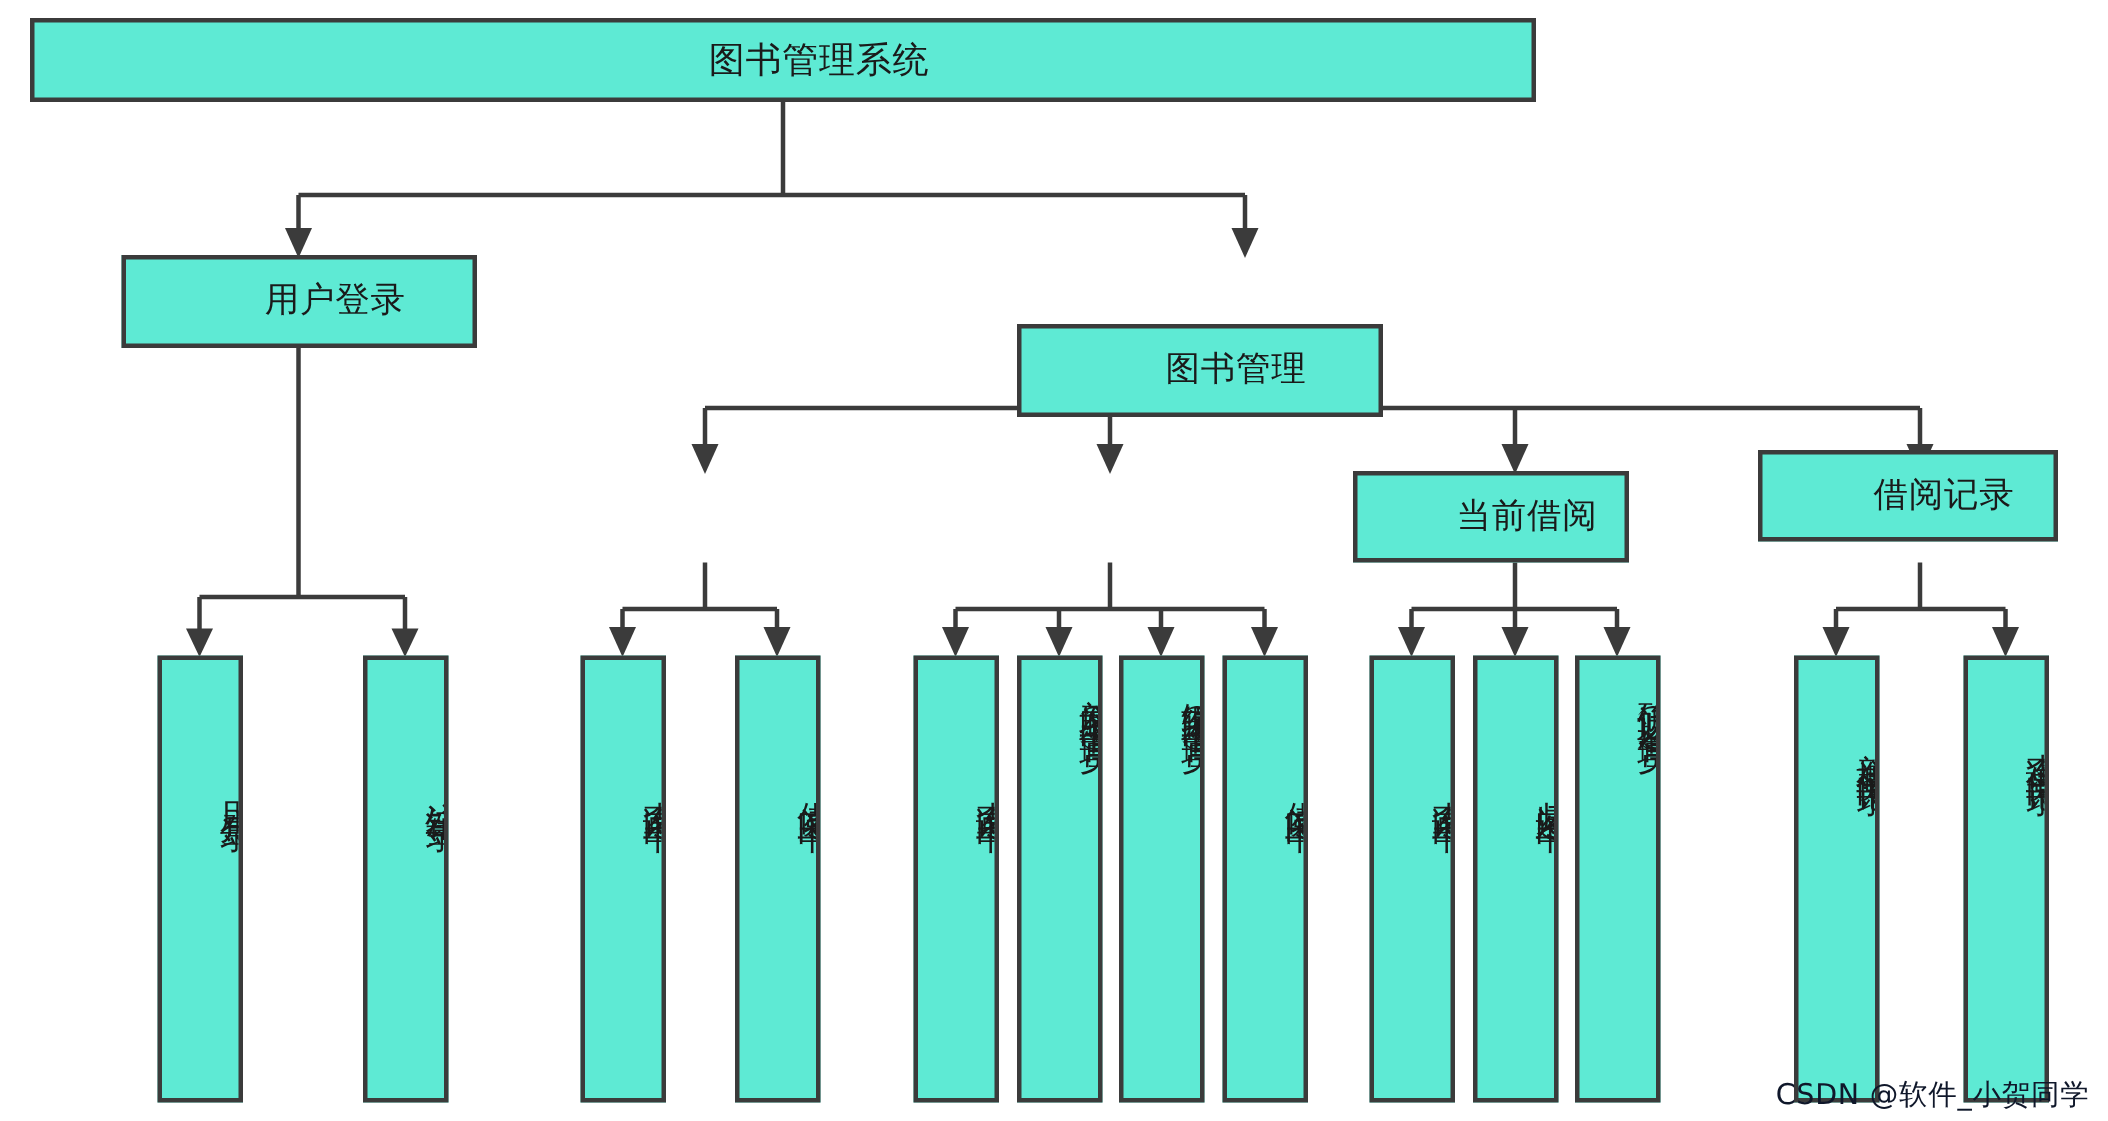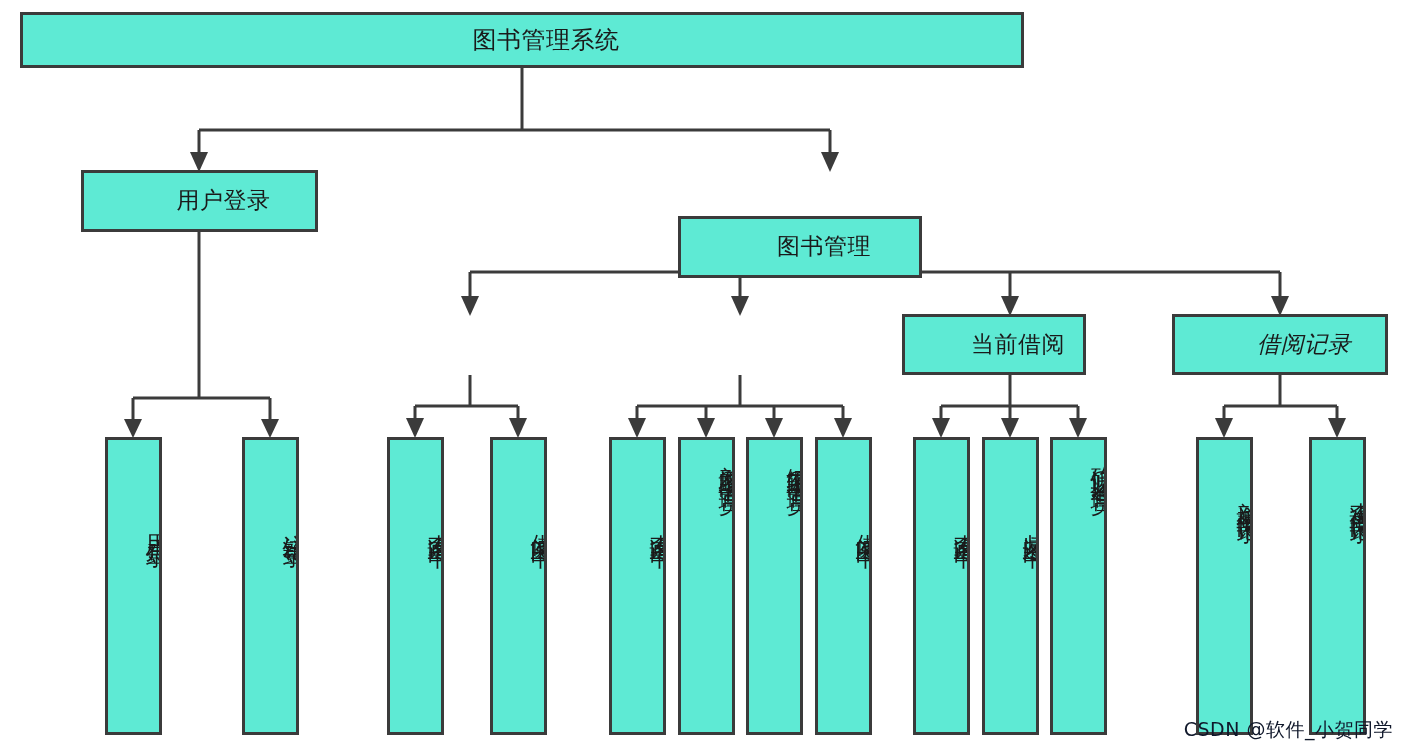--- a/index.html
+++ b/index.html
@@ -180,21 +180,21 @@
   <div class="node level-2" style="left:678px; top:170px; width:244px; height:62px;margin-top:46px;">
     <span class="node-label">图书管理</span>
   </div>
 
 
 
   <div class="node level-3" style="left:902px; top:314px; width:184px; height:61px;">
     <span class="node-label">当前借阅</span>
   </div>
 
-  <div class="node level-3" style="left:1172px; top:314px; width:216px; height:61px;font-style:italic;">
+  <div class="node level-3" style="left:1172px; top:300px; width:200px; height:61px;">
     <span class="node-label">借阅记录</span>
   </div>
 
   <div class="node leaf leaf-short" style="left:105px; top:437px; width:57px; height:298px;">
     <span class="node-label">用户登录</span>
   </div>
 
   <div class="node leaf leaf-short" style="left:242px; top:437px; width:57px; height:298px;">
     <span class="node-label">注销登录</span>
   </div>

